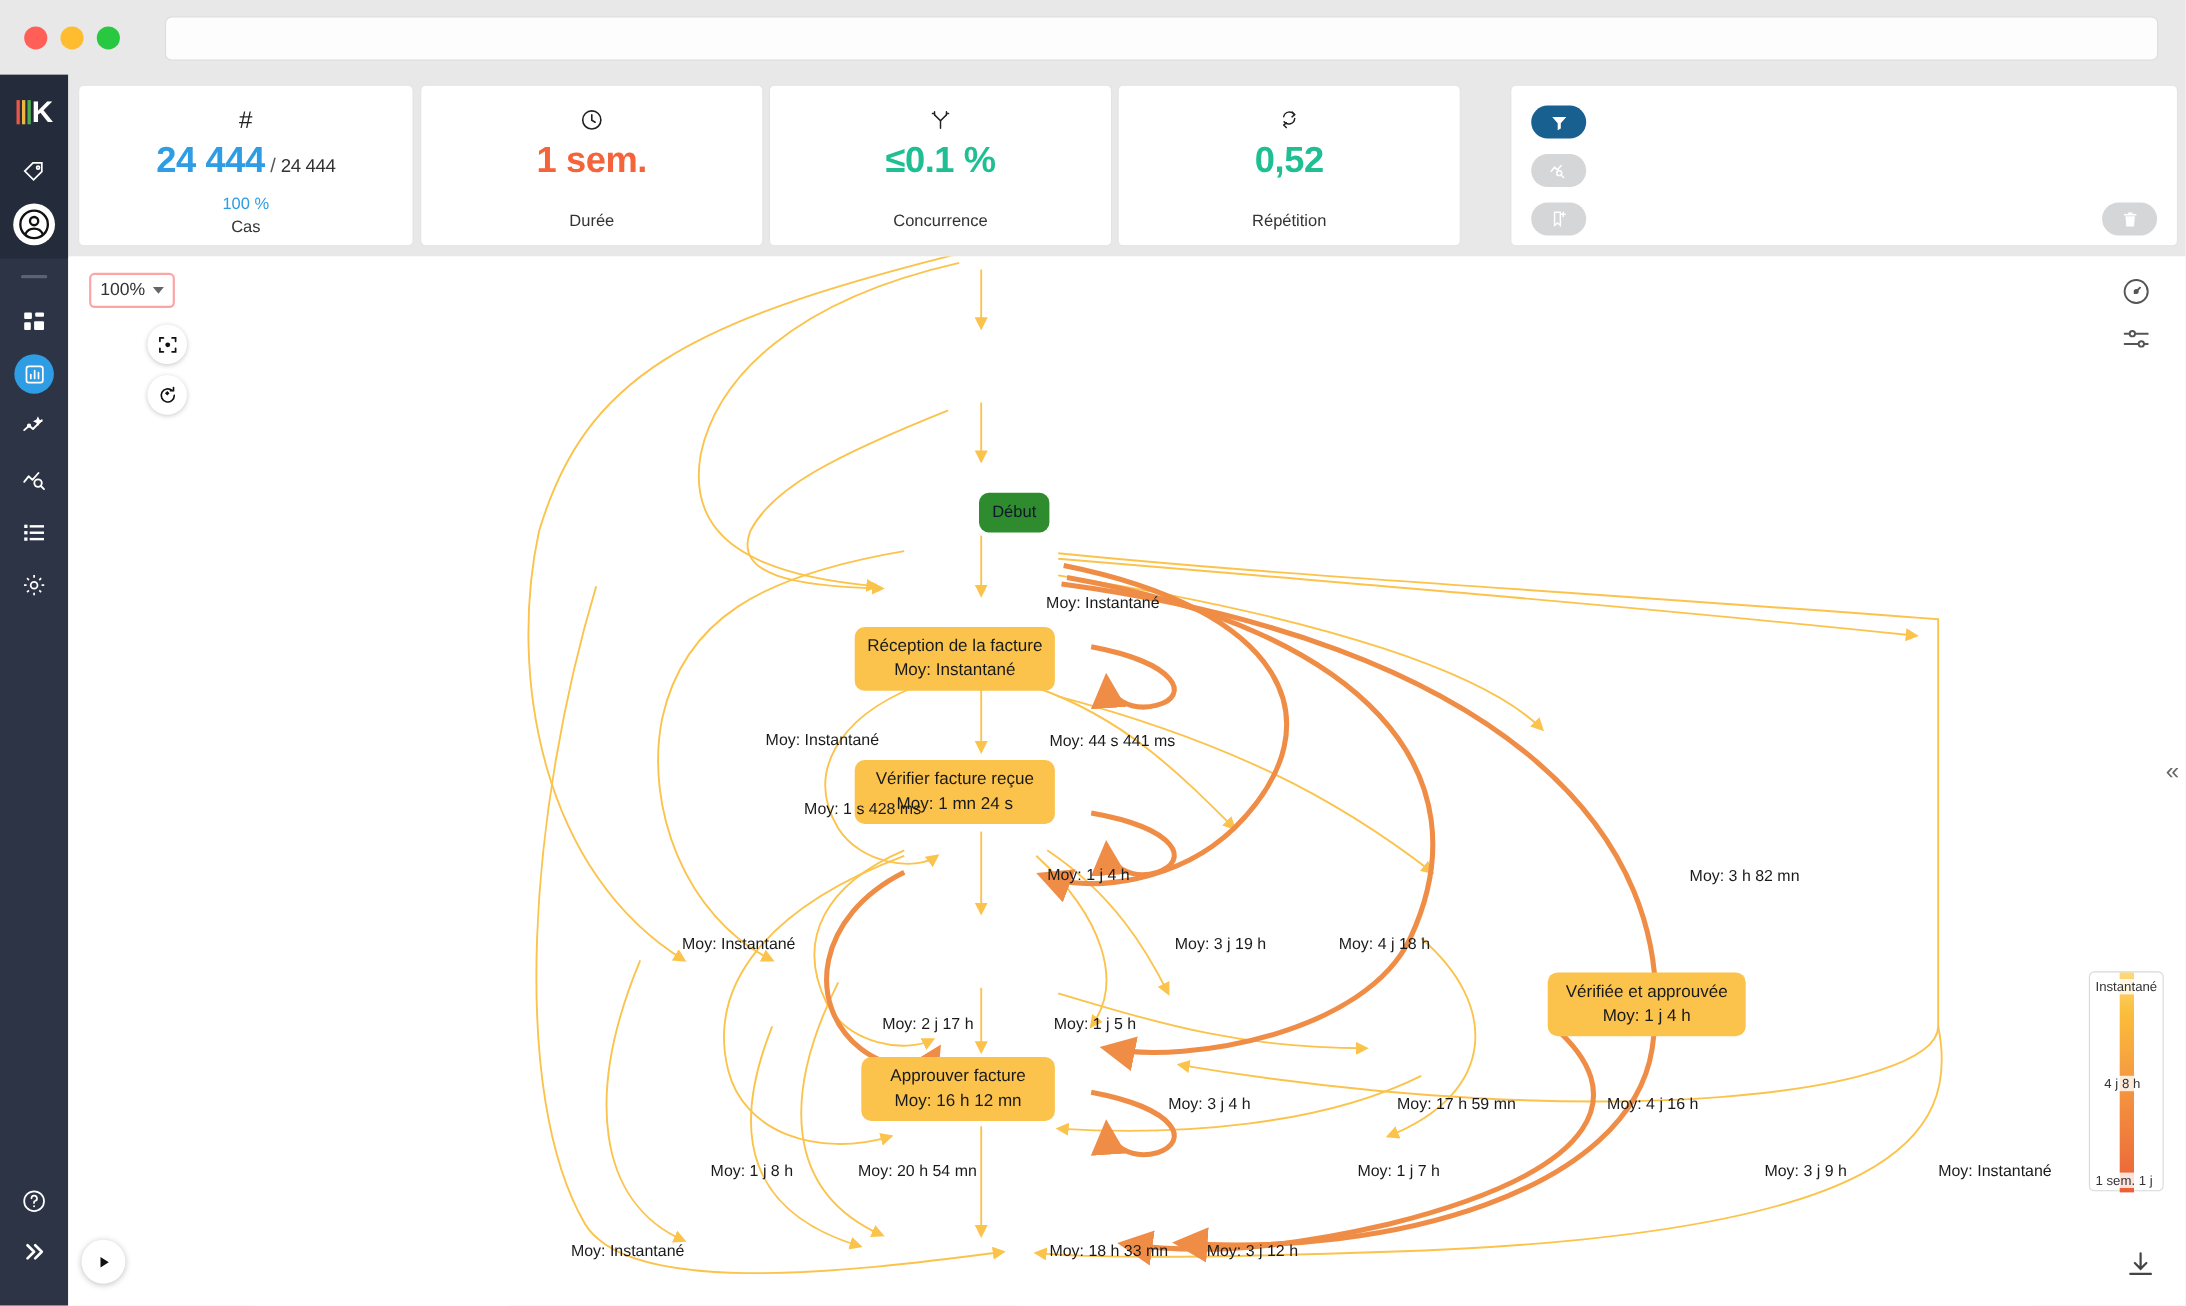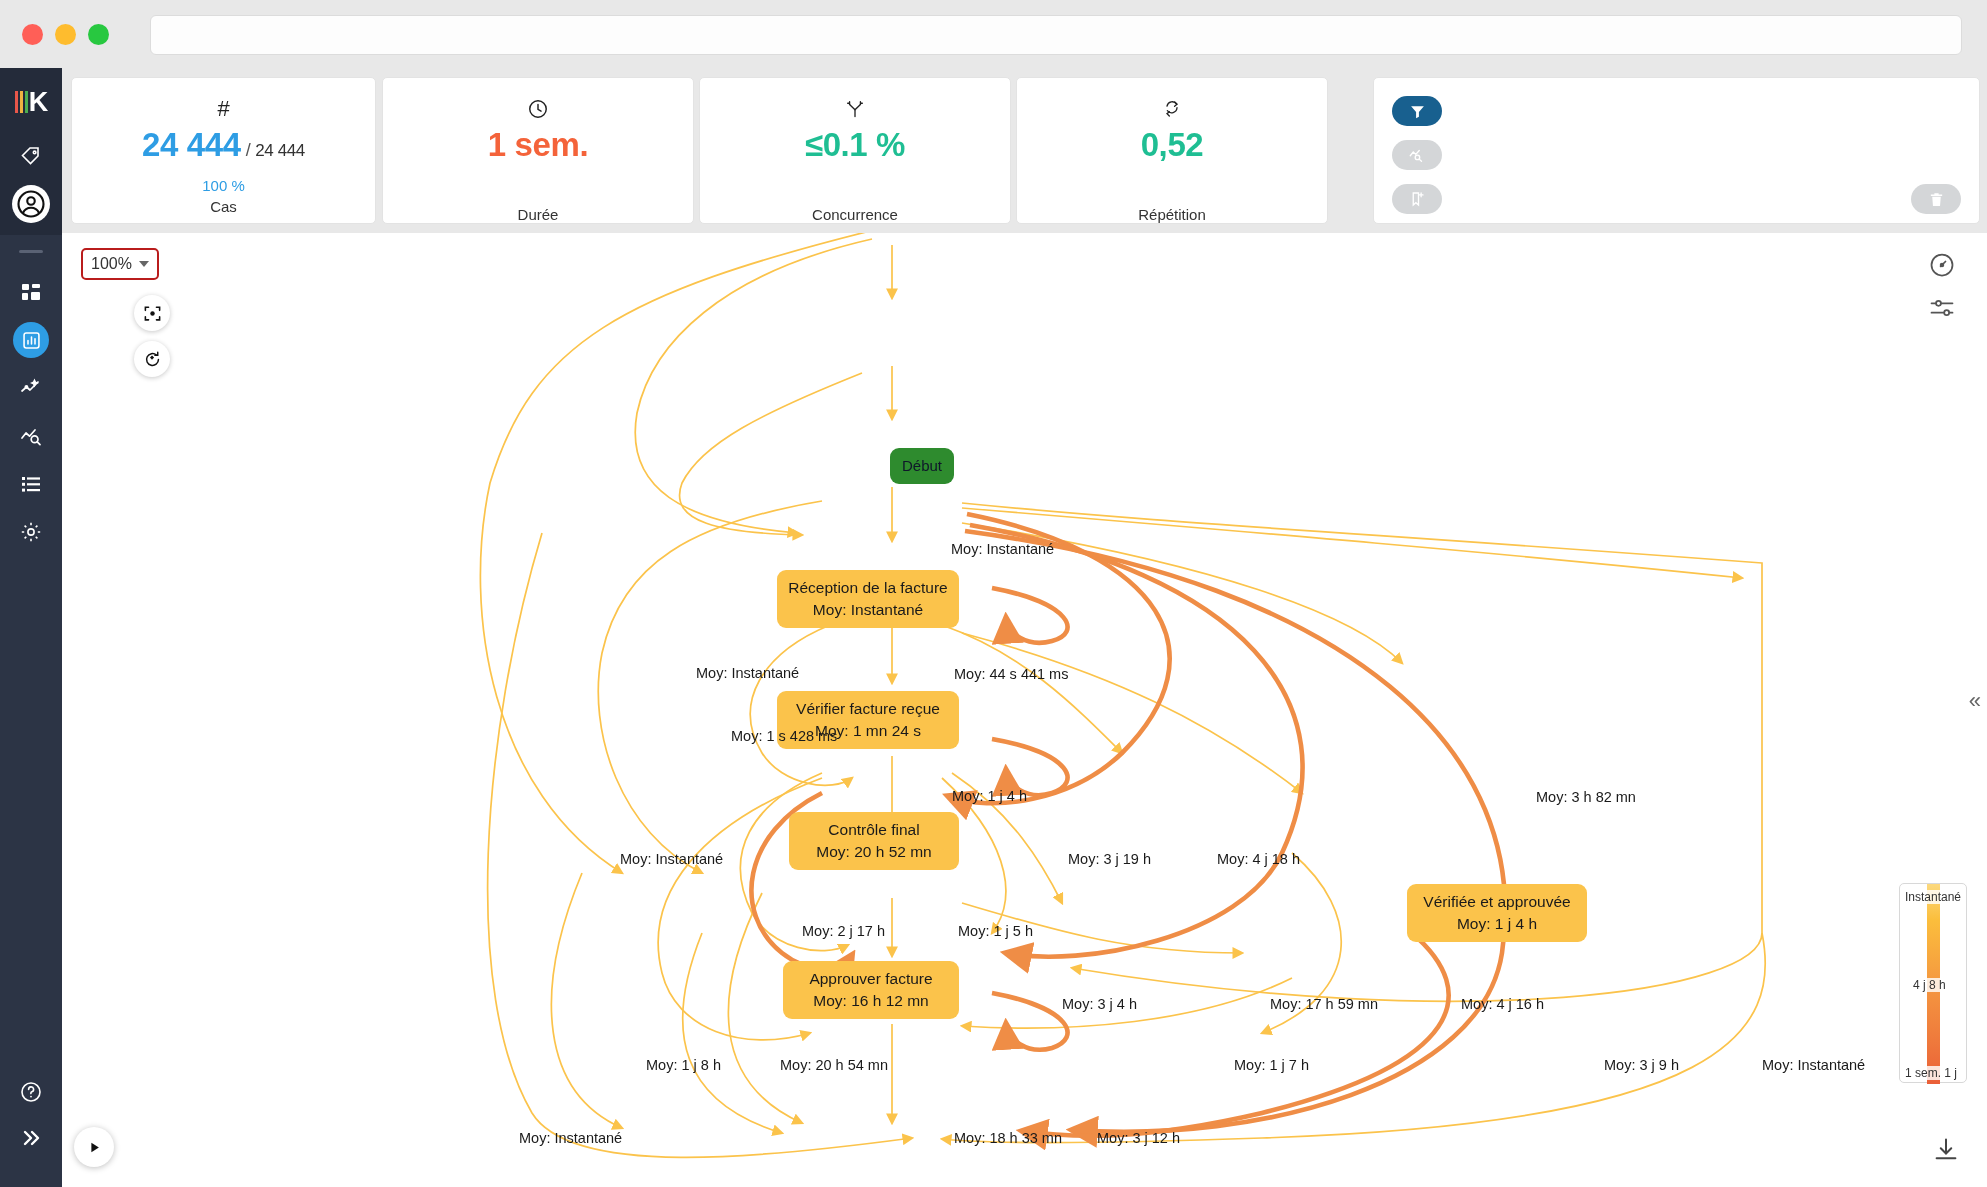--- a/index.html
+++ b/index.html
@@ -54,41 +54,41 @@
     border: 1px solid #e3e3e3; border-radius: 5px;
     display: flex; flex-direction: column; align-items: center; justify-content: flex-start;
     padding-top: 16px;
   }
   .kpi-icon { height: 30px; display: flex; align-items: center; justify-content: center; font-size: 22px; color: #222; }
   .kpi-value { font-size: 33px; font-weight: 700; line-height: 42px; letter-spacing: -0.4px; }
   .kpi-value .sub { font-size: 17px; font-weight: 400; color: #333; }
   .kpi-value .slash { font-size: 18px; font-weight: 400; color: #555; margin: 0 5px; }
   .kpi-pct { font-size: 15px; margin-top: 5px; }
   .kpi-label { font-size: 15px; color: #333; margin-top: 4px; }
-  .kpi-label-lone { margin-top: 40px; }
+  .kpi-label-lone { margin-top: 26px; }
 
   .action-card {
     position: absolute; top: 9px; left: 1311px; width: 607px; height: 147px;
     background: #ffffff; border: 1px solid #e3e3e3; border-radius: 5px;
   }
   .act-btn {
     position: absolute; width: 50px; height: 30px; border-radius: 15px;
     display: flex; align-items: center; justify-content: center; cursor: pointer;
   }
   .act-on { background: #18608f; }
   .act-off { background: #d4d6d8; }
 
   
   .canvas {
     position: absolute; left: 62px; top: 233px; width: 1925px; height: 954px;
     background: #ffffff; overflow: hidden;
   }
   .zoom-select {
     position: absolute; left: 19px; top: 15px; width: 78px; height: 32px;
-    border: 2px solid #b91c1c; border-radius: 5px; background: #ffffff;
+    border: 2px solid #fca5a5; border-radius: 5px; background: #ffffff;
     display: flex; align-items: center; justify-content: center; gap: 7px;
     font-size: 16px; color: #333; cursor: pointer;
   }
   .caret { width: 0; height: 0; border-left: 5px solid transparent; border-right: 5px solid transparent; border-top: 6px solid #666; }
   .round-btn {
     position: absolute; left: 72px; width: 36px; height: 36px; border-radius: 50%;
     background: #ffffff; box-shadow: 0 1px 5px rgba(0,0,0,.22);
     display: flex; align-items: center; justify-content: center; cursor: pointer;
   }
   .canvas-right-btn {
@@ -439,24 +439,20 @@
           <div class="node-title">Début</div>
         </div>
         <div class="node node-activity" style="left: 715px; top: 337px; width: 182px; height: 58px;">
           <div class="node-title">Réception de la facture</div>
           <div class="node-sub">Moy: Instantané</div>
         </div>
         <div class="node node-activity" style="left: 715px; top: 458px; width: 182px; height: 58px;">
           <div class="node-title">Vérifier facture reçue</div>
           <div class="node-sub">Moy: 1 mn 24 s</div>
         </div>
-        <div class="node node-activity" style="left: 727px; top: 579px; width: 170px; height: 58px;">
-          <div class="node-title">Contrôle final</div>
-          <div class="node-sub">Moy: 20 h 52 mn</div>
-        </div>
         <div class="node node-activity" style="left: 721px; top: 728px; width: 176px; height: 58px;">
           <div class="node-title">Approuver facture</div>
           <div class="node-sub">Moy: 16 h 12 mn</div>
         </div>
         <div class="node node-activity" style="left: 1345px; top: 651px; width: 180px; height: 58px;">
           <div class="node-title">Vérifiée et approuvée</div>
           <div class="node-sub">Moy: 1 j 4 h</div>
         </div>
         <div class="edge-lbl" style="left: 889px; top: 308px;">Moy: Instantané</div>
         <div class="edge-lbl" style="left: 634px; top: 432px;">Moy: Instantané</div>

